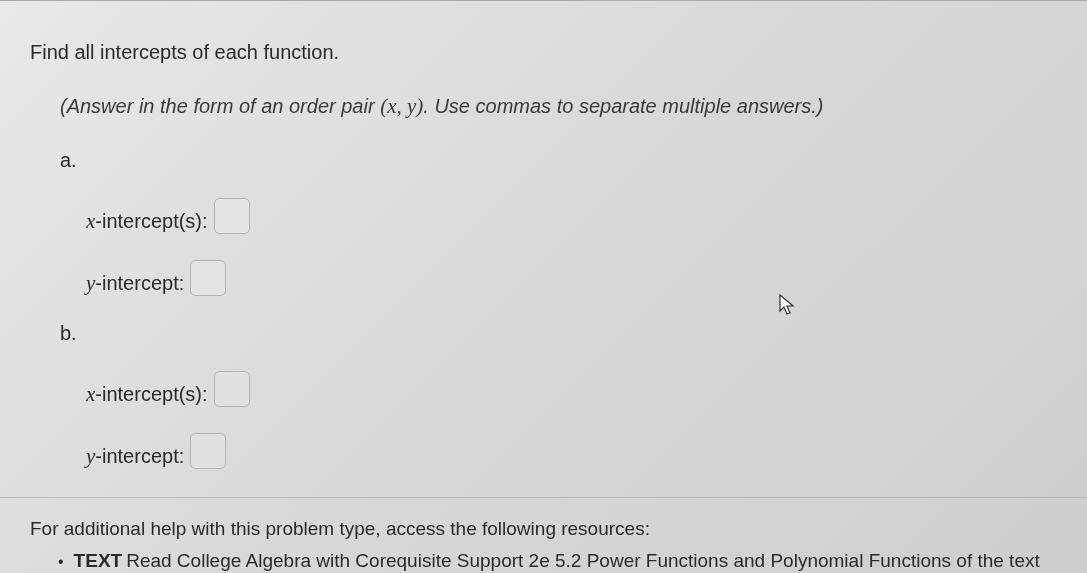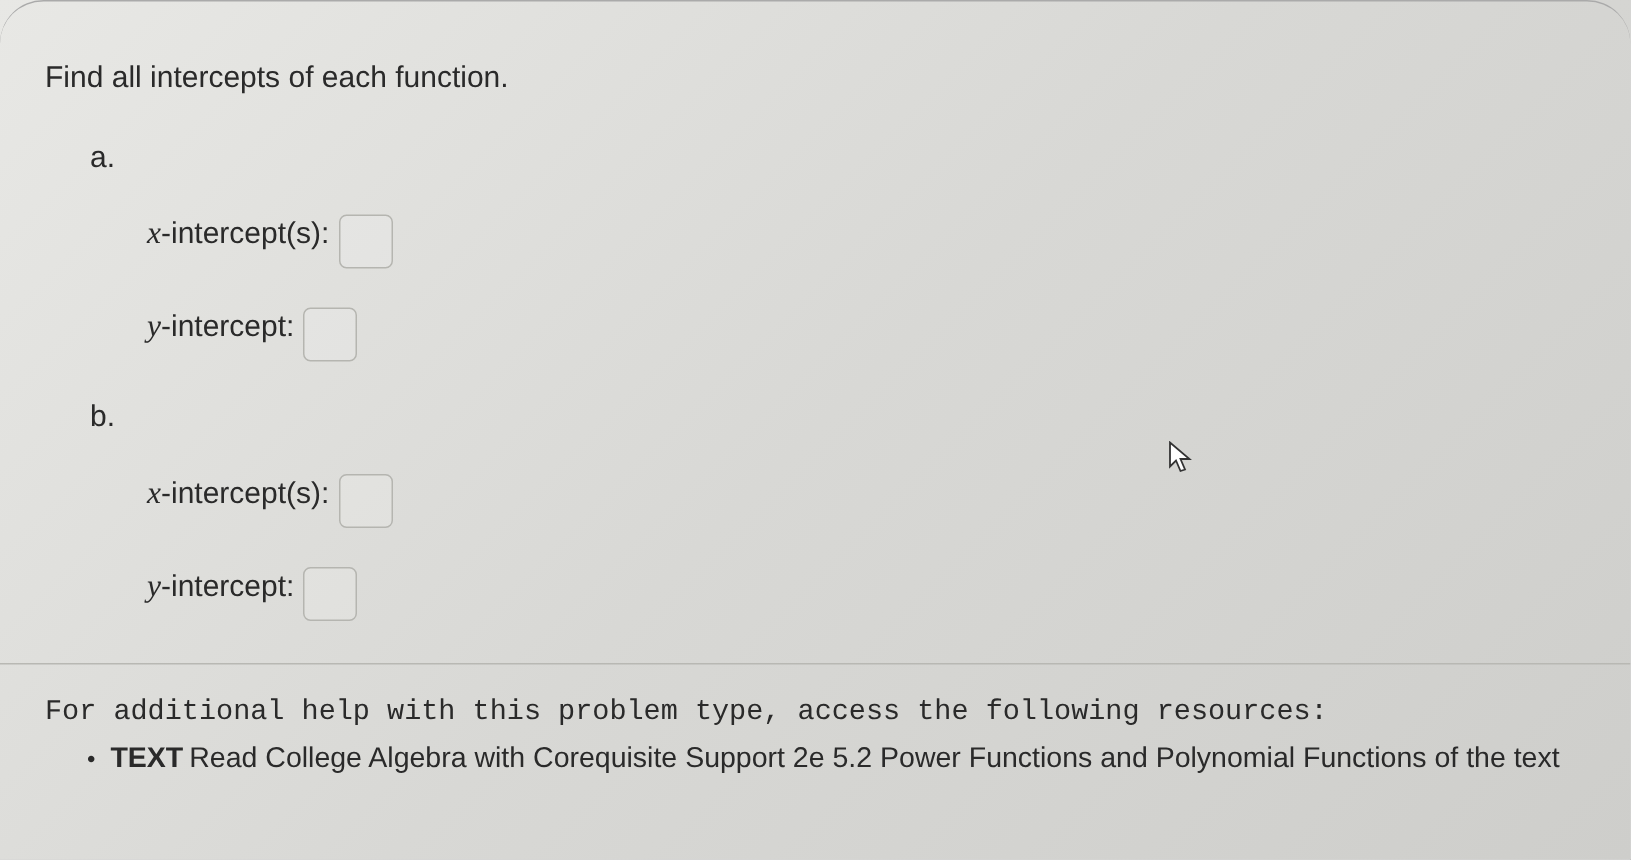--- a/index.html
+++ b/index.html
@@ -13,21 +13,20 @@
     width: 1087px;
     height: 573px;
     overflow: hidden;
     position: relative;
   }
   .page-container {
     width: 100%;
     height: 100%;
     padding: 0;
     border-top: 1px solid #aaa;
-    border-radius: 29px;
   }
   .question-block {
     padding: 40px 30px 0 30px;
   }
   .prompt-main {
     font-size: 20px;
     color: #2a2a2a;
     margin-bottom: 30px;
     font-weight: 400;
   }
@@ -51,22 +50,22 @@
   }
   .part-label {
     margin-right: 6px;
   }
   .math {
     font-family: "Cambria Math", "STIX", "Times New Roman", serif;
     font-size: 21px;
   }
   .input-row {
     display: flex;
-    align-items: flex-start;
-    margin-left: 38px;
+    align-items: flex-end;
+    margin-left: 26px;
     margin-bottom: 26px;
     font-size: 20px;
     color: #2a2a2a;
   }
   .input-label {
     margin-right: 6px;
   }
   .answer-input {
     width: 36px;
     height: 36px;
@@ -79,21 +78,20 @@
   }
   .footer-help {
     border-top: 1px solid #b8b8b3;
     margin-top: 28px;
     padding: 20px 30px 0 30px;
     font-size: 19px;
     color: #2a2a2a;
   }
   .footer-help-title {
     margin-bottom: 10px;
-    font-family: Liberation Mono, monospace;
   }
   .footer-bullet {
     margin-left: 28px;
     display: flex;
     align-items: baseline;
   }
   .bullet-dot {
     font-size: 16px;
     margin-right: 10px;
     line-height: 1;
@@ -116,20 +114,23 @@
 </style>
 </head>
 <body>
 
 <div class="page-container">
 
   <div class="question-block">
 
     <div class="prompt-main">Find all intercepts of each function.</div>
 
+    <div class="instruction">
+      <span>(Answer in the form of an order pair </span><span class="math">(<span class="italic-var">x</span>, <span class="italic-var">y</span>)</span><span>. Use commas to separate multiple answers.)</span>
+    </div>
 
     <div class="part">
       <div class="part-header">
         <span class="part-label">a.</span>
       </div>
 
       <div class="input-row">
         <span class="input-label"><span class="math italic-var">x</span>-intercept(s):</span>
         <input class="answer-input" type="text" value="" style="">
       </div>

